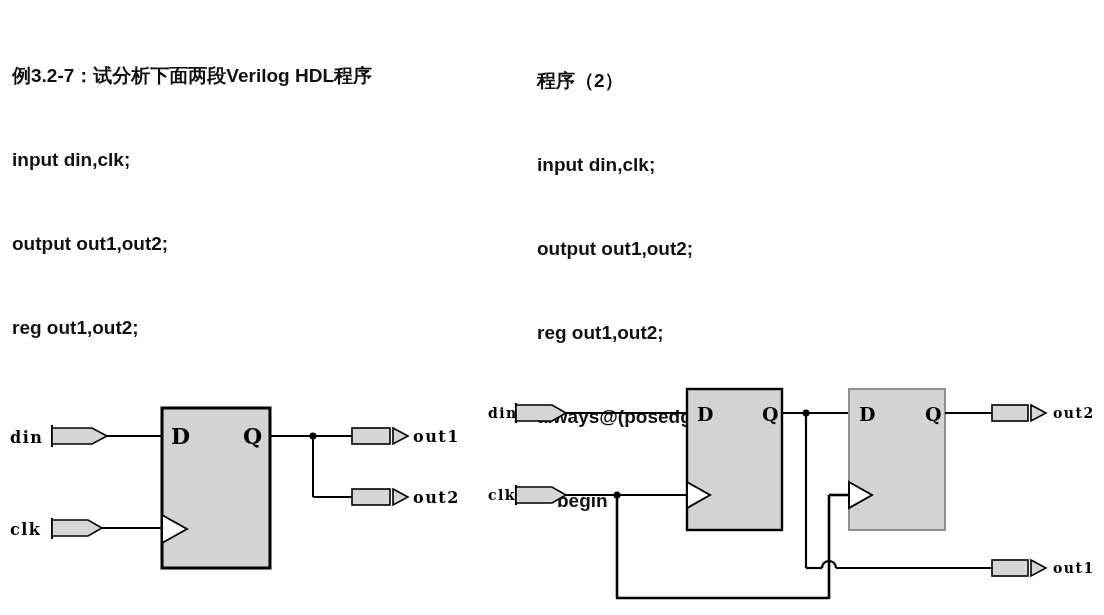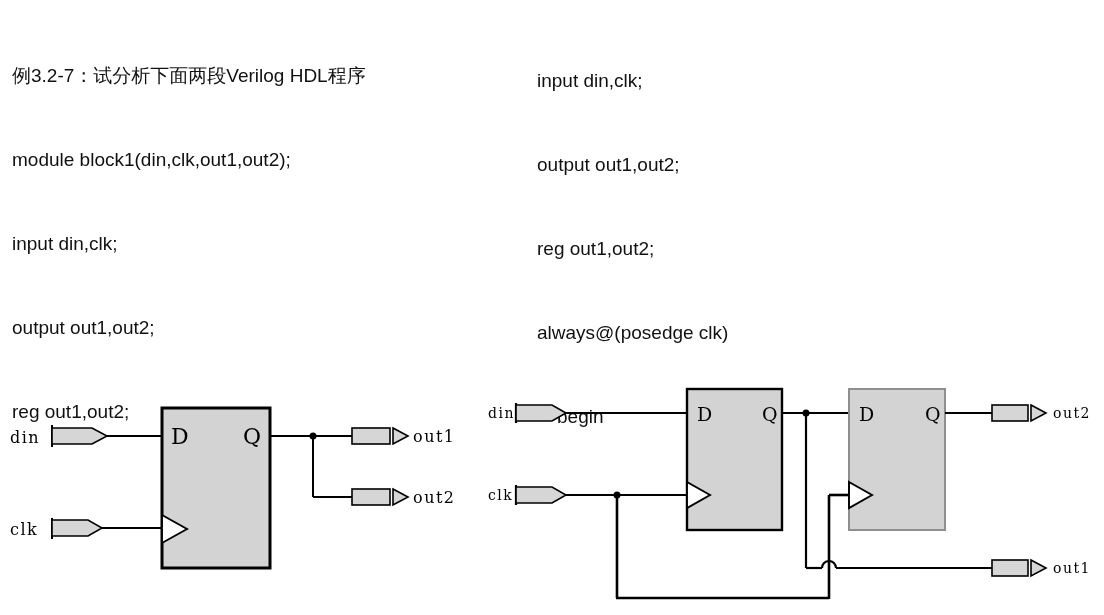--- a/index.html
+++ b/index.html
@@ -1,18 +1,18 @@
 <!DOCTYPE html>
 <html><head>
 <meta charset="utf-8">
 <style>
   html,body { margin:0; padding:0; background:#ffffff; }
   .page {
     position:relative; width:1096px; height:615px; background:#ffffff;
-    overflow:hidden; font-family:"Liberation Sans", sans-serif; color:#111;
+    overflow:hidden; font-family:"Liberation Sans", sans-serif; color:#111;font-weight:bold;
   }
   .col { position:absolute; font-size:19px; line-height:28px; white-space:pre; }
   .col-left  { left:12px;  top:6px;  }
   .col-right { left:537px; top:11px; }
   .cl { height:28px; }
   .r-ind-begin2 { padding-left:20px;  }
   .diagrams { position:absolute; left:0; top:0; }
   .dlbl  { font-family:"DejaVu Serif", serif; font-size:16px; letter-spacing:1.5px; }
   .dlbl2 { font-family:"DejaVu Serif", serif; font-size:14px; letter-spacing:1.5px; }
   .dq1 { font-family:"DejaVu Serif", serif; font-size:22px; }
@@ -26,33 +26,33 @@
   .tri  { fill:#ffffff; stroke:#000; stroke-width:1.9; }
   .dot  { fill:#000; stroke:none; }
 </style>
 </head>
 <body>
 
 <div class="page">
 
   <div class="col col-left">
     <div class="cl">例3.2-7：试分析下面两段Verilog HDL程序</div>
-    <div class="cl">module block1(din,clk,out1,out2);</div>
     <div class="cl">input din,clk;</div>
     <div class="cl">output out1,out2;</div>
     <div class="cl">reg out1,out2;</div>
     
     
     
     
     
     
   </div>
 
   <div class="col col-right">
+    <div class="cl">程序（2）</div>
     <div class="cl">input din,clk;</div>
     <div class="cl">output out1,out2;</div>
     <div class="cl">reg out1,out2;</div>
     <div class="cl">always@(posedge clk)</div>
     <div class="cl r-ind-begin2">begin</div>
     
     
     
     
   </div>

